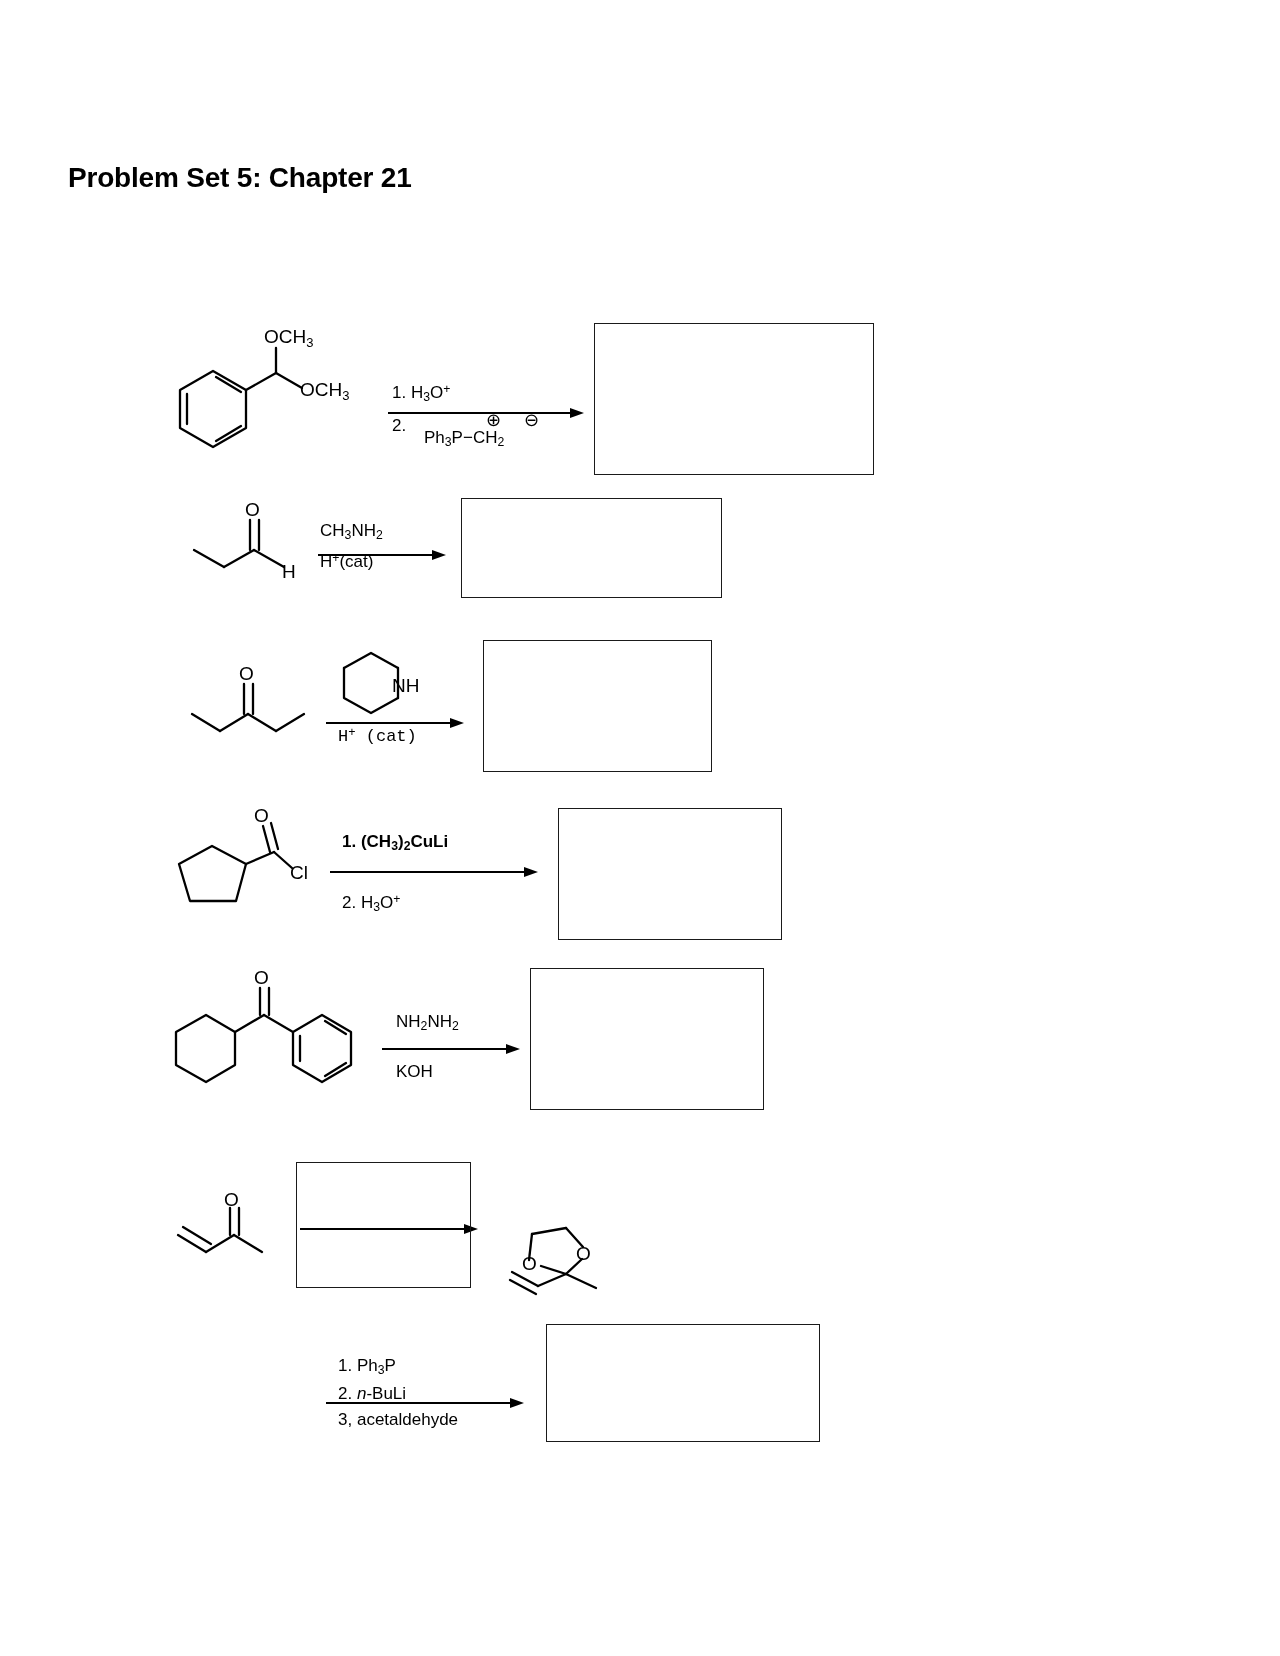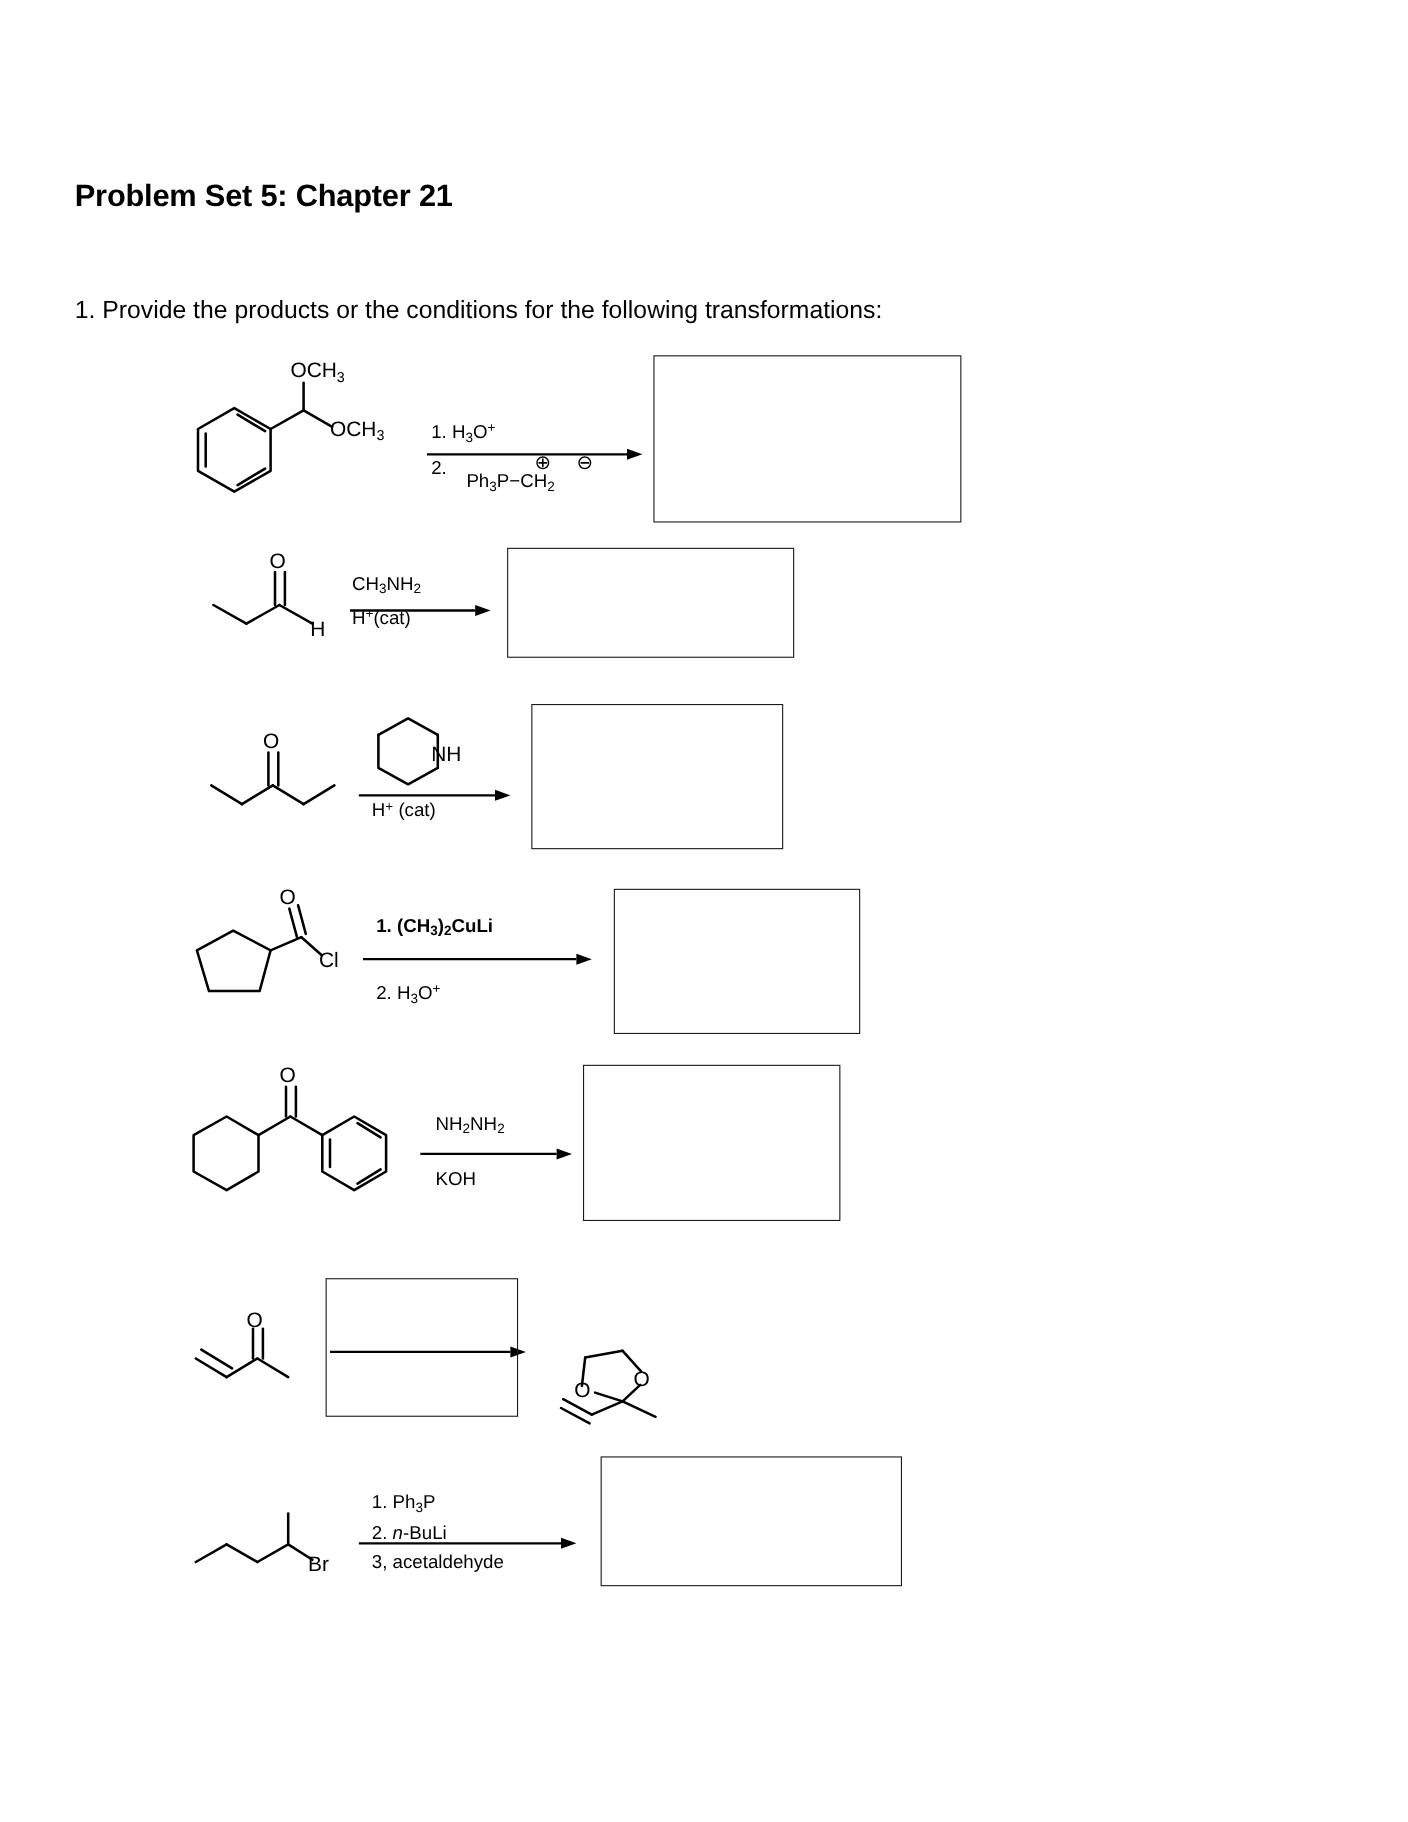--- a/index.html
+++ b/index.html
@@ -55,21 +55,20 @@
   .struct { position: absolute; text-align: center; }
   .struct svg { display: block; overflow: visible; }
   .arrowsvg { position: absolute; }
 </style>
 </head>
 <body>
 
 <div class="page">
 
   <div class="title">Problem Set 5: Chapter 21</div>
-  <div class="prompt">1. Provide the products or the conditions for the following transformations:</div>
 
   <div class="struct" style="left:168px; top:312px;">
     <svg width="230" height="130" viewBox="0 0 230 130">
       <g fill="none" stroke="#000" stroke-width="2.3" stroke-linecap="round" stroke-linejoin="round">
 
         <polygon points="12,62 12,100 45,119 78,100 78,62 45,43"></polygon>
         <line x1="19" y1="66" x2="19" y2="96"></line>
         <line x1="48" y1="49" x2="73" y2="64"></line>
         <line x1="48" y1="113" x2="73" y2="98"></line>
 
@@ -160,21 +159,21 @@
       <text x="66" y="52" font-family="Liberation Sans, sans-serif" font-size="19" fill="#000">NH</text>
     </svg>
   </div>
 
   <div class="arrowsvg" style="left:326px; top:700px;">
     <svg width="142" height="14" viewBox="0 0 142 14">
       <line x1="0" y1="7" x2="124" y2="7" stroke="#000" stroke-width="2.1"></line>
       <polygon points="124,2 138,7 124,12" fill="#000"></polygon>
     </svg>
   </div>
-  <div class="cond" style="left:338px; top:710px;">
+  <div class="cond" style="left:338px; top:710px;font-family:Liberation Mono, monospace;">
     <span>H<sup>+</sup> (cat)</span>
   </div>
 
   <div class="answer-box" style="left:483px; top:624px; width:229px; height:132px;"></div>
 
   <div class="struct" style="left:166px; top:790px;">
     <svg width="160" height="120" viewBox="0 0 160 120">
       <g fill="none" stroke="#000" stroke-width="2.3" stroke-linecap="round" stroke-linejoin="round">
 
         <polygon points="13,58 46,40 80,58 70,95 24,95"></polygon>
@@ -286,34 +285,20 @@
         <line x1="32" y1="84" x2="6" y2="70"></line>
         <line x1="30" y1="92" x2="4" y2="78"></line>
 
         <line x1="60" y1="72" x2="90" y2="86"></line>
       </g>
       <text x="16" y="68" font-family="Liberation Sans, sans-serif" font-size="19" fill="#000">O</text>
       <text x="70" y="58" font-family="Liberation Sans, sans-serif" font-size="19" fill="#000">O</text>
     </svg>
   </div>
 
-  <div class="struct" style="left:172px; top:1336px;">
-    <svg width="150" height="90" viewBox="0 0 150 90">
-      <g fill="none" stroke="#000" stroke-width="2.3" stroke-linecap="round" stroke-linejoin="round">
-        <line x1="6" y1="68" x2="34" y2="52"></line>
-        <line x1="34" y1="52" x2="62" y2="68"></line>
-        <line x1="62" y1="68" x2="90" y2="52"></line>
-
-        <line x1="90" y1="52" x2="90" y2="24"></line>
-
-        <line x1="90" y1="52" x2="112" y2="66"></line>
-      </g>
-      <text x="108" y="76" font-family="Liberation Sans, sans-serif" font-size="19" fill="#000">Br</text>
-    </svg>
-  </div>
 
   <div class="arrowsvg" style="left:326px; top:1380px;">
     <svg width="202" height="14" viewBox="0 0 202 14">
       <line x1="0" y1="7" x2="184" y2="7" stroke="#000" stroke-width="2.1"></line>
       <polygon points="184,2 198,7 184,12" fill="#000"></polygon>
     </svg>
   </div>
   <div class="cond" style="left:338px; top:1340px;">
     <span>1.</span>
     <span>Ph<sub>3</sub>P</span>

